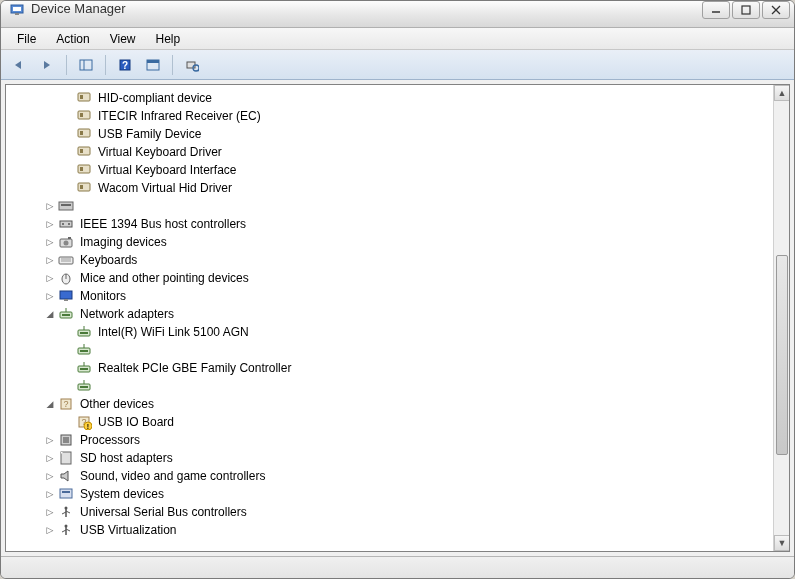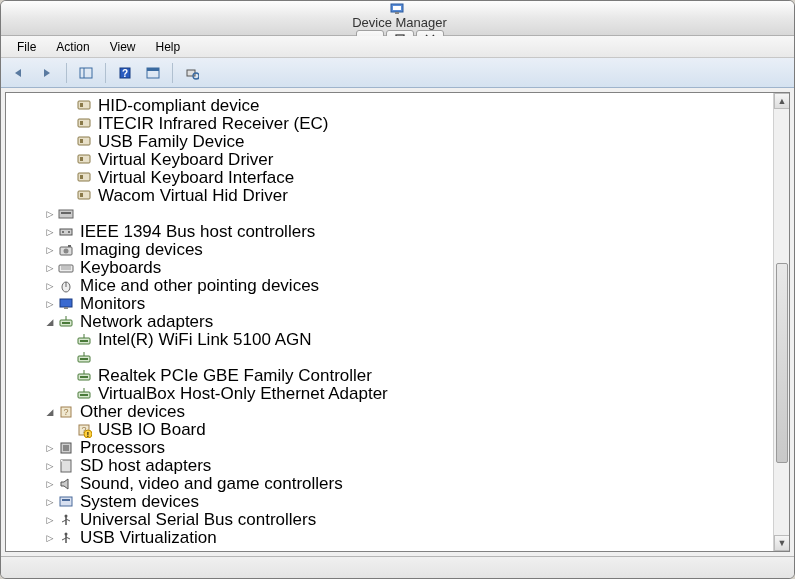--- a/index.html
+++ b/index.html
@@ -15,27 +15,25 @@
     width: 795px;
     height: 579px;
     background: #f0f0f0;
     border: 1px solid #7a7a7a;
     border-radius: 6px;
     display: flex;
     flex-direction: column;
     overflow: hidden;
   }
   .titlebar {
-    height: 35px;
+    height: 27px;
     background: linear-gradient(to bottom, #fdfdfd 0%, #e8e8e8 50%, #d8d8d8 100%);
     border-bottom: 1px solid #b0b0b0;
     display: flex;
-    align-items: center;
     padding: 0 4px 0 8px;
-    flex-direction: column;
   }
   .titlebar .app-icon {
     width: 16px; height: 16px;
     margin-right: 6px;
     display: inline-flex; align-items:center; justify-content:center;
   }
   .titlebar .title { flex: 1; font-size: 13px; color: #333; }
   .win-controls { display: flex; gap: 2px; }
   .win-btn {
     width: 28px; height: 18px;
@@ -121,21 +119,21 @@
     margin-right:2px;
     font-size:9px; color:#666;
     cursor:pointer;
   }
   .node-icon {
     width:16px; height:16px;
     margin-right:4px;
     display:inline-flex; align-items:center; justify-content:center;
     flex-shrink:0;
   }
-  .label { padding:0 2px; font-size:17px; color:#000; }
+  .label { padding:0 2px; font-size:12px; color:#000; }
   .indent1 { padding-left: 18px; }
   .indent2 { padding-left: 36px; }
   .statusbar {
     height: 22px;
     border-top:1px solid #b5b5b5;
     background:linear-gradient(#f0f0f0,#e4e4e4);
   }
   svg { display:block; }
 </style>
 </head>
@@ -389,21 +387,20 @@
         </div>
         <div class="tree-row indent2">
           <span class="toggle"></span>
           <span class="node-icon">
             <svg width="16" height="16">
               <rect x="2" y="6" width="12" height="6" rx="1" fill="#d8e8d0" stroke="#4a7a3a"></rect>
               <rect x="4" y="8" width="8" height="2" fill="#4a7a3a"></rect>
               <line x1="8" y1="2" x2="8" y2="6" stroke="#4a7a3a"></line>
             </svg>
           </span>
-          <span class="label">VirtualBox Host-Only Ethernet Adapter</span>
         </div>
         <div class="tree-row indent1">
           <span class="toggle">◢</span>
           <span class="node-icon">
             <svg width="16" height="16">
               <rect x="3" y="3" width="10" height="10" fill="#f0e8d0" stroke="#a08050"></rect>
               <text x="8" y="11" text-anchor="middle" font-size="9" fill="#a08050">?</text>
             </svg>
           </span>
           <span class="label">Other devices</span>

